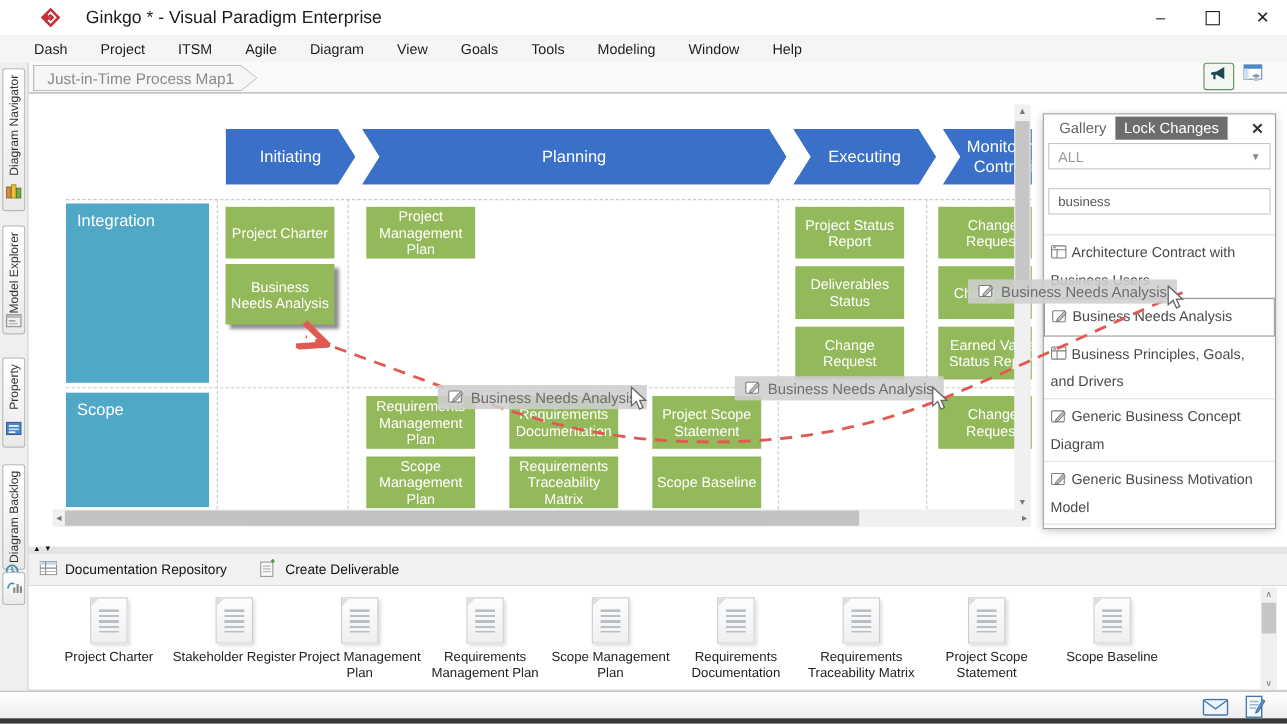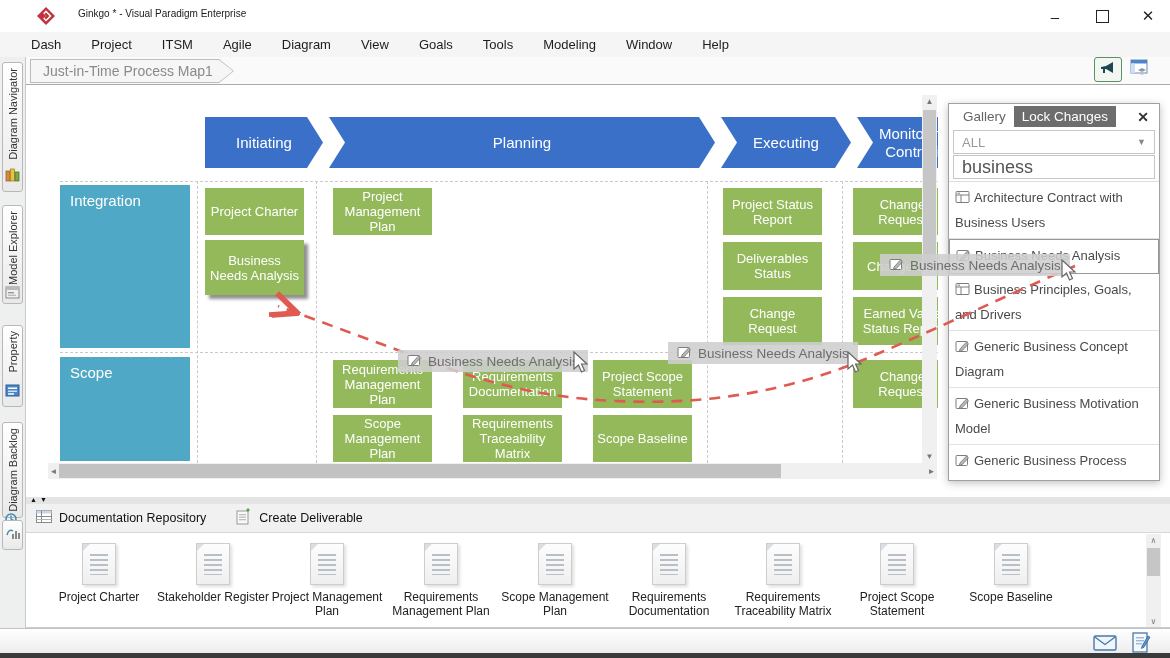--- a/index.html
+++ b/index.html
@@ -1,21 +1,21 @@
 <!DOCTYPE html>
 <html><head>
 <meta charset="utf-8">
 <style>
   html,body{margin:0;padding:0;}
   body{width:1170px;height:658px;position:relative;overflow:hidden;background:#fff;
        font-family:"Liberation Sans",sans-serif;-webkit-font-smoothing:antialiased;}
   .abs{position:absolute;}
   
   .titlebar{left:0;top:0;width:1170px;height:32px;background:#fff;border-bottom:1px solid #e6e6e6;}
-  .title-text{left:78px;top:8px;font-size:10px;color:#1a1a1a;}
+  .title-text{left:78px;top:8px;font-size:16px;color:#1a1a1a;}
   .win-btn{top:4px;width:30px;height:24px;display:flex;align-items:center;justify-content:center;
            font-size:15px;color:#222;}
   .max-glyph{width:11px;height:11px;border:1.4px solid #222;display:inline-block;}
   
   .menubar{left:0;top:32px;width:1170px;height:25px;background:#f5f5f5;display:flex;align-items:center;padding-left:16px;box-sizing:border-box;}
   .menu-item{padding:3px 15px;font-size:13px;color:#1d1d1d;}
   
   .tabstrip{left:26px;top:57px;width:1144px;height:27px;background:#fafafa;border-bottom:1px solid #a6a6a6;}
   .diagram-tab{left:30px;top:59px;width:204px;height:24px;background:#bcbcbc;
      clip-path:polygon(0 0,calc(100% - 15px) 0,100% 50%,calc(100% - 15px) 100%,0 100%);}
@@ -52,21 +52,21 @@
   
   .right-panel{left:948px;top:103px;width:212px;height:378px;background:#fff;border:1px solid #a0a0a0;
      box-shadow:0 2px 8px rgba(0,0,0,.25);z-index:10;box-sizing:border-box;display:flex;flex-direction:column;}
   .rp-tabs{height:25px;display:flex;align-items:center;padding:0 6px;flex:none;}
   .rp-tab{font-size:13.5px;color:#666;padding:3px 8px;}
   .rp-tab.active{background:#6d6d6d;color:#fff;}
   .rp-close{margin-left:auto;font-weight:bold;color:#333;font-size:14px;padding:0 4px;}
   .rp-dropdown{margin:1px 4px;border:1px solid #c6c6c6;height:22px;display:flex;align-items:center;
      padding:0 8px;font-size:13px;color:#999;flex:none;}
   .rp-caret{margin-left:auto;font-size:9px;color:#888;}
-  .rp-search{margin:0 4px;border:1px solid #c6c6c6;height:22px;font-size:18px;color:#555;padding:0 8px;flex:none;outline:none;}
+  .rp-search{margin:16px 4px;border:1px solid #c6c6c6;height:22px;font-size:12px;color:#555;padding:0 8px;flex:none;outline:none;}
   .rp-list{flex:1;overflow:hidden;border-top:1px solid #ddd;margin-top:2px;}
   .rp-item{padding:4px 6px;font-size:13px;color:#4a4a4a;line-height:23px;border-bottom:1px solid #e2e2e2;}
   .rp-item.selected{border:1px solid #989898;}
   .rp-item .ic{display:inline-block;vertical-align:-2px;margin-right:4px;}
   
   .ghost{position:absolute;z-index:45;height:22px;background:rgba(206,206,206,.88);color:#6e6e6e;font-size:13.5px;
      display:flex;align-items:center;gap:6px;padding:0 9px;white-space:nowrap;}
   .cursor{position:absolute;z-index:50;}
   .overlay-svg{position:absolute;left:0;top:0;z-index:40;pointer-events:none;}
   

